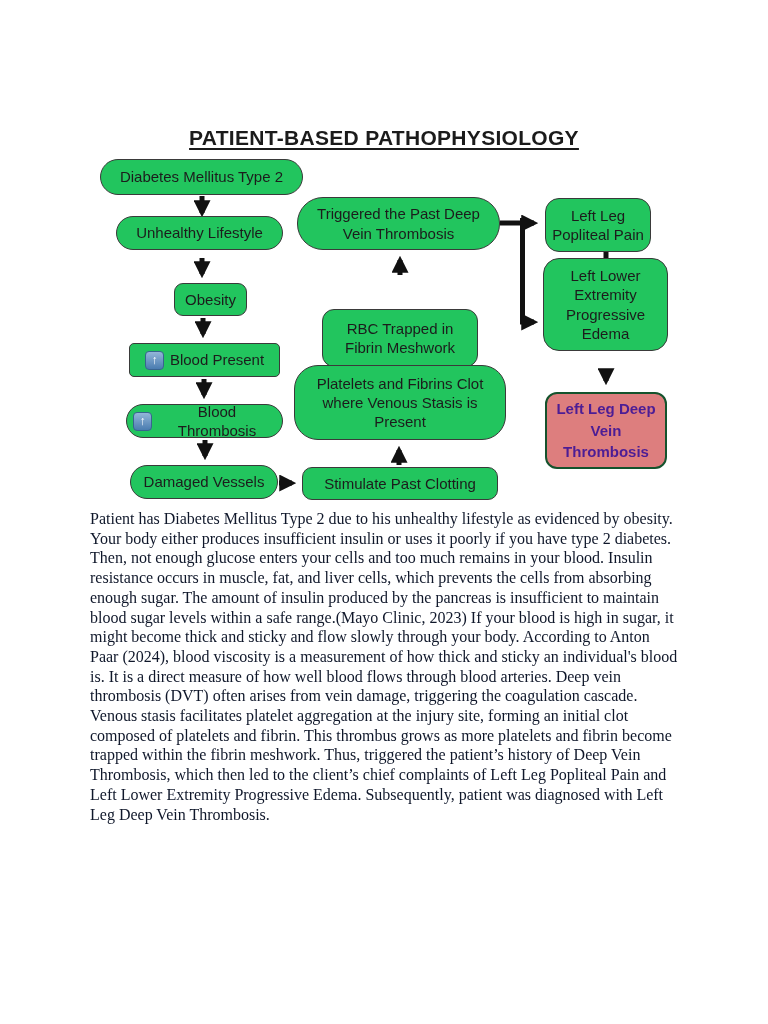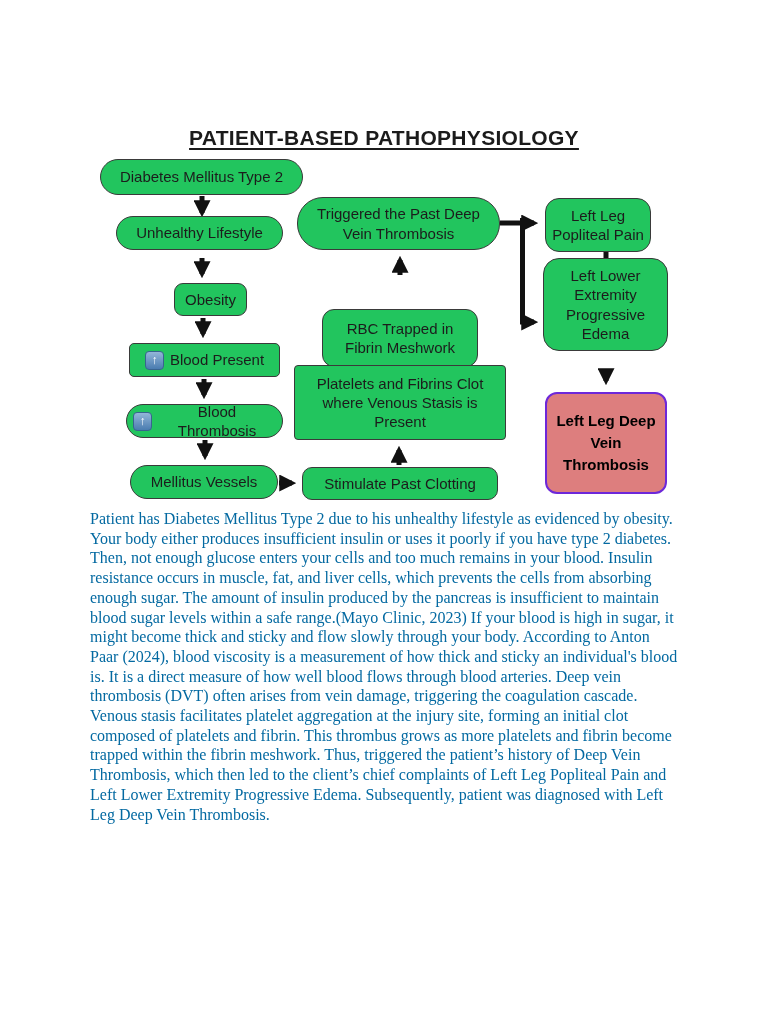--- a/index.html
+++ b/index.html
@@ -31,42 +31,42 @@
     padding:2px 6px;
   }
   .n-dm2{left:100px;top:159px;width:203px;height:36px;border-radius:18px;}
   .n-lifestyle{left:116px;top:216px;width:167px;height:34px;border-radius:17px;}
   .n-obesity{left:166px;top:283px;width:73px;height:33px;border-radius:9px;margin-left:8px;}
   .n-glucose{left:129px;top:343px;width:151px;height:34px;border-radius:5px;}
   .n-viscosity{left:126px;top:404px;width:157px;height:34px;border-radius:17px;}
   .n-vessels{left:130px;top:465px;width:148px;height:34px;border-radius:17px;}
   .n-triggered{left:297px;top:197px;width:203px;height:53px;border-radius:26px;}
   .n-rbc{left:322px;top:277px;width:156px;height:58px;border-radius:12px;margin-top:32px;}
-  .n-platelets{left:294px;top:365px;width:212px;height:75px;border-radius:4px;}
+  .n-platelets{left:294px;top:365px;width:212px;height:75px;border-radius:24px;}
   .n-stimulate{left:302px;top:467px;width:196px;height:33px;border-radius:10px;}
   .n-popliteal{left:545px;top:198px;width:106px;height:54px;border-radius:14px;}
   .n-edema{left:543px;top:258px;width:125px;height:93px;border-radius:16px;}
   .n-dvt{
-    left:545px;top:392px;width:122px;height:102px;border-radius:12px;
-    background:#dd7e7e;font-weight:bold;color:#000000;
-    border:2px solid #6d28d9;line-height:1.45;
+    left:545px;top:392px;width:122px;height:77px;border-radius:12px;
+    background:#dd7e7e;font-weight:bold;color:#4c1d95;
+    border:2px solid #14532d;line-height:1.45;
   }
   .up-icon{
     width:17px;height:17px;flex:0 0 17px;
     margin-right:6px;border-radius:4px;
     background:linear-gradient(180deg,#93b6d8 0%,#4a7cb0 100%);
     border:1px solid #38648e;
     color:#ffffff;font-weight:bold;font-size:12px;line-height:15px;
     display:inline-flex;align-items:center;justify-content:center;
   }
   .body-text{
     position:absolute;left:90px;top:509px;width:590px;
     margin:0;
     font-family:"Liberation Serif",serif;
-    font-size:16px;line-height:19.7px;color:#0369a1;
+    font-size:16px;line-height:19.7px;color:#0f172a;
     text-align:left;
   }
 </style>
 </head>
 <body>
 
 <div class="page">
 
   <h1 class="title">PATIENT-BASED PATHOPHYSIOLOGY</h1>
 
@@ -112,21 +112,21 @@
       <span class="up-icon">↑</span>
       <span>Blood Present</span>
     </div>
 
     <div class="node n-viscosity">
       <span class="up-icon">↑</span>
       <span>Blood Thrombosis</span>
     </div>
 
     <div class="node n-vessels">
-      <span>Mellitus Vessels</span>
+      <span>Damaged Vessels</span>
     </div>
 
     <div class="node n-triggered">
       <span>Triggered the Past Deep Vein Thrombosis</span>
     </div>
 
     <div class="node n-rbc">
       <span>RBC Trapped in Fibrin Meshwork</span>
     </div>
 

